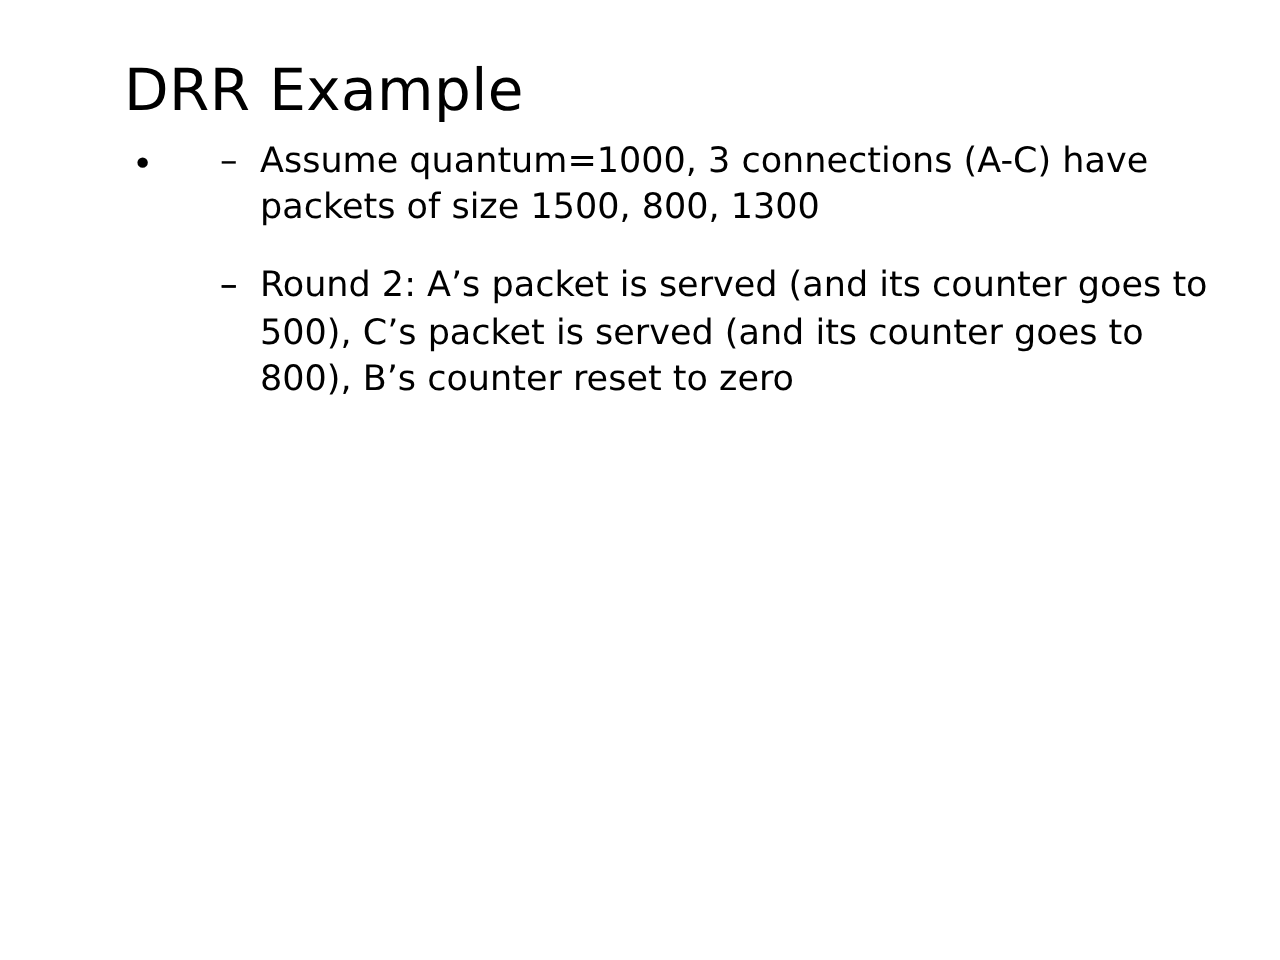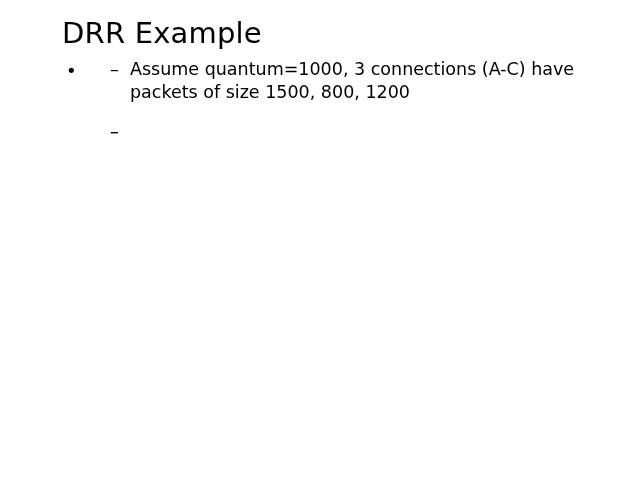--- a/index.html
+++ b/index.html
@@ -12,21 +12,21 @@
     background: #ffffff;
     font-family: "DejaVu Sans", sans-serif;
     color: #000000;
     overflow: hidden;
   }
   .slide {
     position: relative;
     width: 640px;
     height: 480px;
     box-sizing: border-box;
-    padding: 18px 28px 0 28px;
+    padding: 30px 28px 0 28px;
   }
   .slide-title {
     font-size: 29px;
     line-height: 1.1;
     font-weight: normal;
     margin: 0 0 8px 34px;
     letter-spacing: 0.2px;
   }
   ul.level1 {
     list-style: none;
@@ -77,25 +77,26 @@
 
   <h1 class="slide-title">DRR Example</h1>
 
   <ul class="level1">
     <li class="bullet1">
       <span class="marker">•</span>
 
       <ul class="level2">
         <li class="bullet2">
           <span class="marker">–</span>
-          <span class="txt">Assume quantum=1000, 3 connections (A-C) have packets of size 1500, 800, 1200</span>
+          <span class="txt">Assume quantum=1000, 3 connections (A-C) have packets of size 1500, 800, 1300</span>
         </li>
         <li class="bullet2">
           <span class="marker">–</span>
         </li>
         <li class="bullet2">
           <span class="marker">–</span>
+          <span class="txt">Round 2: A’s packet is served (and its counter goes to 500), C’s packet is served (and its counter goes to 800), B’s counter reset to zero</span>
         </li>
       </ul>
     </li>
   </ul>
 
 </div>
 
 </body></html>

